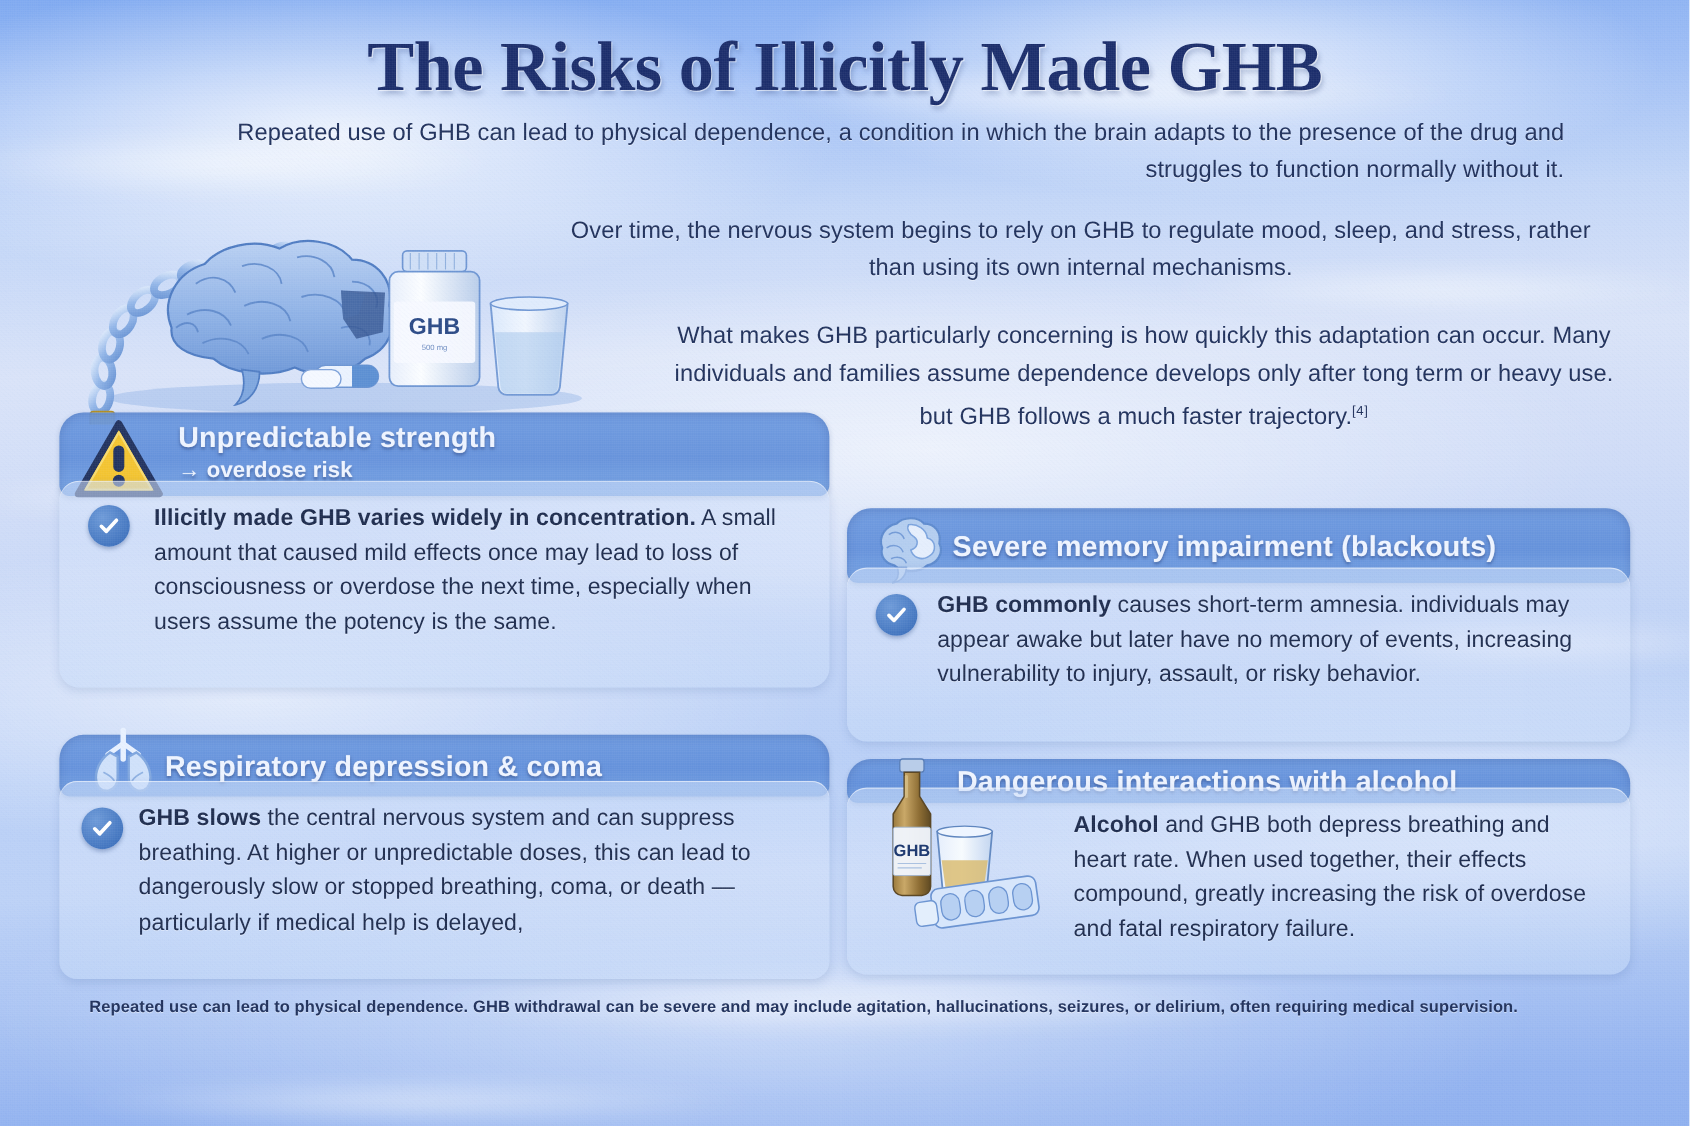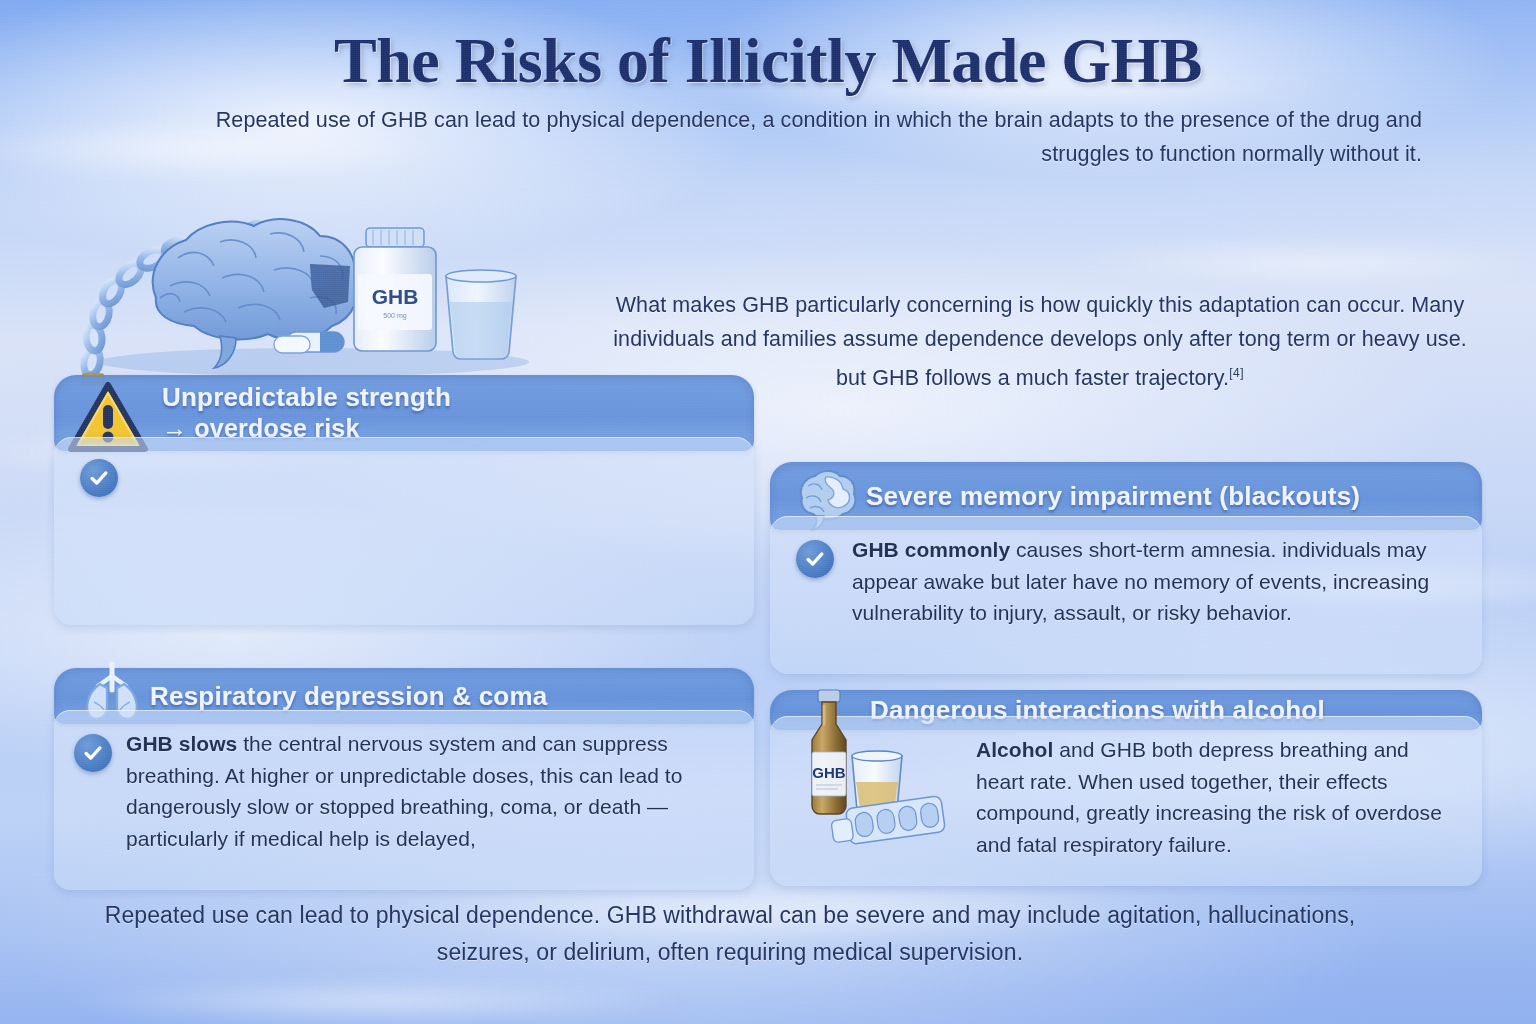--- a/index.html
+++ b/index.html
@@ -75,21 +75,21 @@
     position: absolute;
     color: #20315c;
     font-size: 21.5px;
     line-height: 34px;
     letter-spacing: .1px;
     text-shadow: 0 1px 0 rgba(255,255,255,.45);
   }
   #intro-top  { top: 103px; left: 122px; width: 1300px; text-align: right; }
   #intro-b    { top: 192px; left: 500px; width: 965px;  text-align: center; }
   #intro-c    { top: 288px; left: 600px; width: 880px;  text-align: center; }
-  #footer-note{ top: 897px; left: 80px;  width: 1300px; text-align: center; font-size: 23px; line-height: 37px; }
+  #footer-note{ top: 897px; left: 80px;  width: 1300px; text-align: right; font-size: 15px; line-height: 37px; font-weight: bold; }
   .cite { font-size: 12px; vertical-align: super; letter-spacing: .5px; }
 
   
   #hero { position: absolute; left: 74px; top: 186px; width: 460px; height: 200px; }
 
   
   .card { position: absolute; }
 
   .card-header {
     position: relative;
@@ -102,21 +102,21 @@
     overflow: visible;
   }
   .card-title {
     font-size: 26px;
     font-weight: bold;
     color: #eef4ff;
     letter-spacing: .2px;
     text-shadow: 0 2px 3px rgba(25,50,110,.55), 0 0 1px rgba(255,255,255,.6);
     line-height: 31px;
   }
-  .card-title .sub { display: block; font-size: 25px; }
+  .card-title .sub { display: block; font-size: 20px; }
 
   .card-body {
     position: relative;
     margin-top: -14px;
     border-radius: 18px;
     background: linear-gradient(180deg, rgba(205,222,250,.58) 0%, rgba(214,227,250,.50) 45%, rgba(198,218,248,.52) 100%);
     box-shadow: 0 1px 0 rgba(255,255,255,.55) inset, 0 3px 9px rgba(60,95,160,.17);
     padding: 18px 22px 20px 22px;
   }
   .card-text {
@@ -172,20 +172,21 @@
   <div class="streak" style="left:640px;  top:60px;   width:700px; height:52px;"></div>
   <div class="streak" style="left:1050px; top:240px;  width:520px; height:46px;"></div>
   <div class="streak" style="left:-40px;  top:430px;  width:420px; height:44px;"></div>
   <div class="streak" style="left:380px;  top:880px;  width:820px; height:60px;"></div>
   <div class="streak" style="left:1180px; top:560px;  width:420px; height:50px;"></div>
   <div class="streak" style="left:60px;   top:980px;  width:640px; height:42px;"></div>
 
   <h1 id="title">The Risks of Illicitly Made GHB</h1>
 
   <div class="para" id="intro-top">Repeated use of GHB can lead to physical dependence, a condition in which the brain adapts to the presence of the drug and struggles to function normally without it.</div>
+  <div class="para" id="intro-b">Over time, the nervous system begins to rely on GHB to regulate mood, sleep, and stress, rather than using its own internal mechanisms.</div>
   <div class="para" id="intro-c">
     <span>What makes GHB particularly concerning is how quickly this adaptation can occur. Many individuals and families assume dependence develops only after tong term or heavy use. but GHB follows a much faster trajectory.</span><span class="cite">[4]</span>
   </div>
 
   <div id="hero">
     <svg viewBox="0 0 460 200" width="460" height="200">
       <defs>
         <linearGradient id="brainG" x1="0" y1="0" x2="0" y2="1">
           <stop offset="0%" stop-color="#b9d0f2"></stop>
           <stop offset="55%" stop-color="#8fb2e6"></stop>
@@ -296,20 +297,23 @@
         <span>Unpredictable strength</span>
         <span class="sub">→ overdose risk</span>
       </div>
     </div>
     <div class="card-body">
       <div class="check" style="left:26px; top:22px;">
         <svg viewBox="0 0 24 24">
           <path d="M4.5 12.5 L9.5 17.5 L19.5 6.5" fill="none" stroke="#ffffff" stroke-width="3.6" stroke-linecap="round" stroke-linejoin="round"></path>
         </svg>
       </div>
+      <p class="card-text">
+        <b>Illicitly made GHB varies widely in concentration.</b><span> A small amount that caused mild effects once may lead to loss of consciousness or overdose the next time, especially when users assume the potency is the same.</span>
+      </p>
     </div>
   </div>
 
   <div class="card" id="card-respiratory">
     <div class="card-header">
       <svg class="lungs-icon-hdr hdr-icon" width="72" height="72" viewBox="0 0 72 72">
         <path d="M36 10 v26" stroke="#e8f1ff" stroke-width="5" stroke-linecap="round" fill="none"></path>
         <path d="M36 22 L22 32 M36 22 L50 32" stroke="#e8f1ff" stroke-width="4.5" stroke-linecap="round" fill="none"></path>
         <path d="M24 30 C12 38, 8 54, 14 62 C20 68, 30 64, 31 54 L31 34 Z" fill="#cfe1fa" stroke="#7fa6de" stroke-width="2.2"></path>
         <path d="M48 30 C60 38, 64 54, 58 62 C52 68, 42 64, 41 54 L41 34 Z" fill="#cfe1fa" stroke="#7fa6de" stroke-width="2.2"></path>

